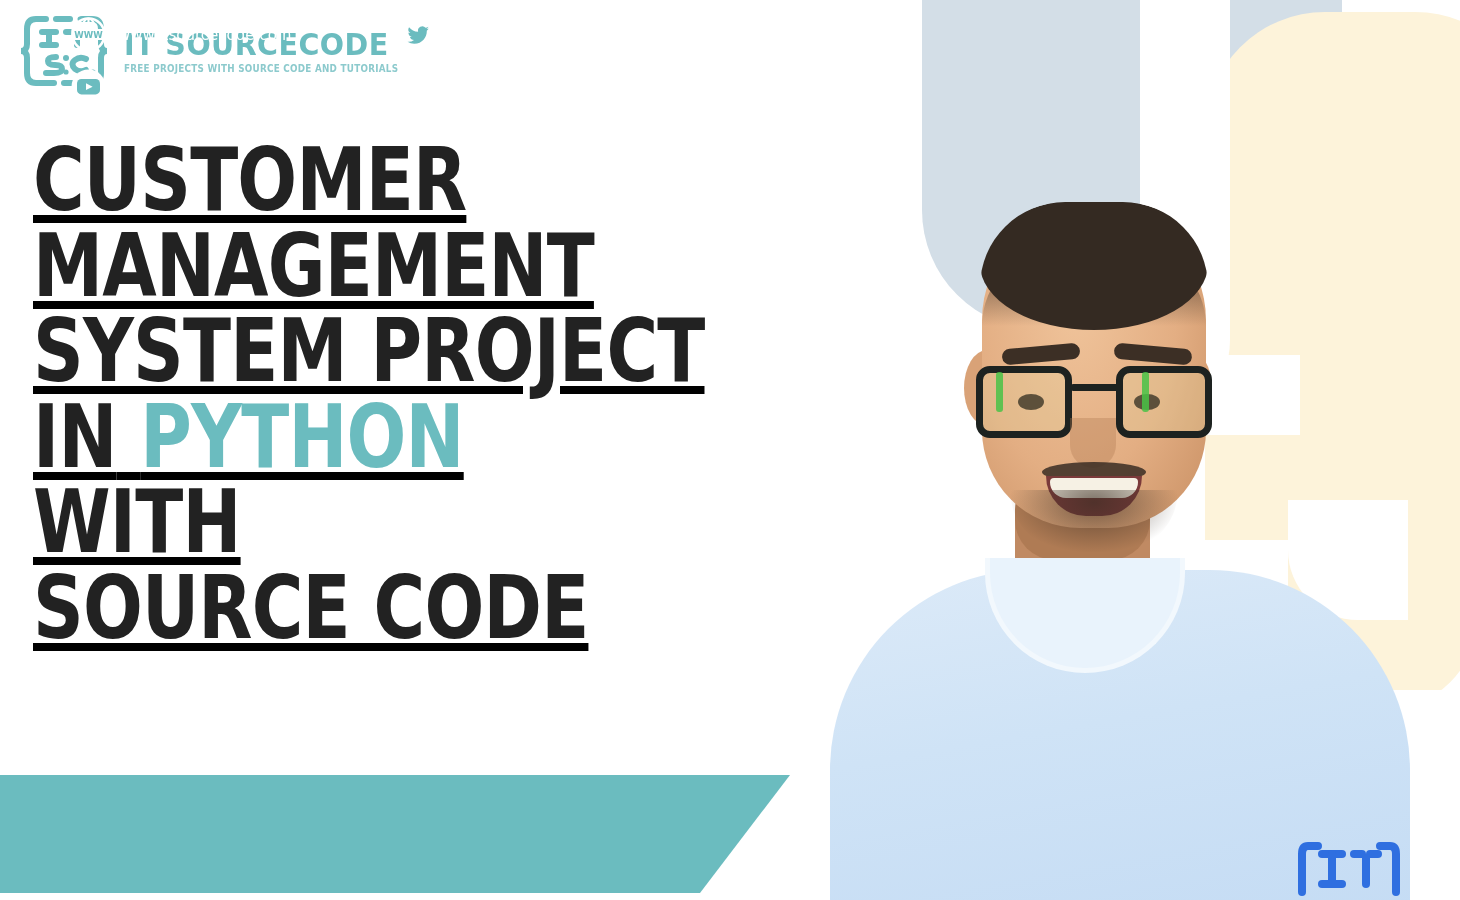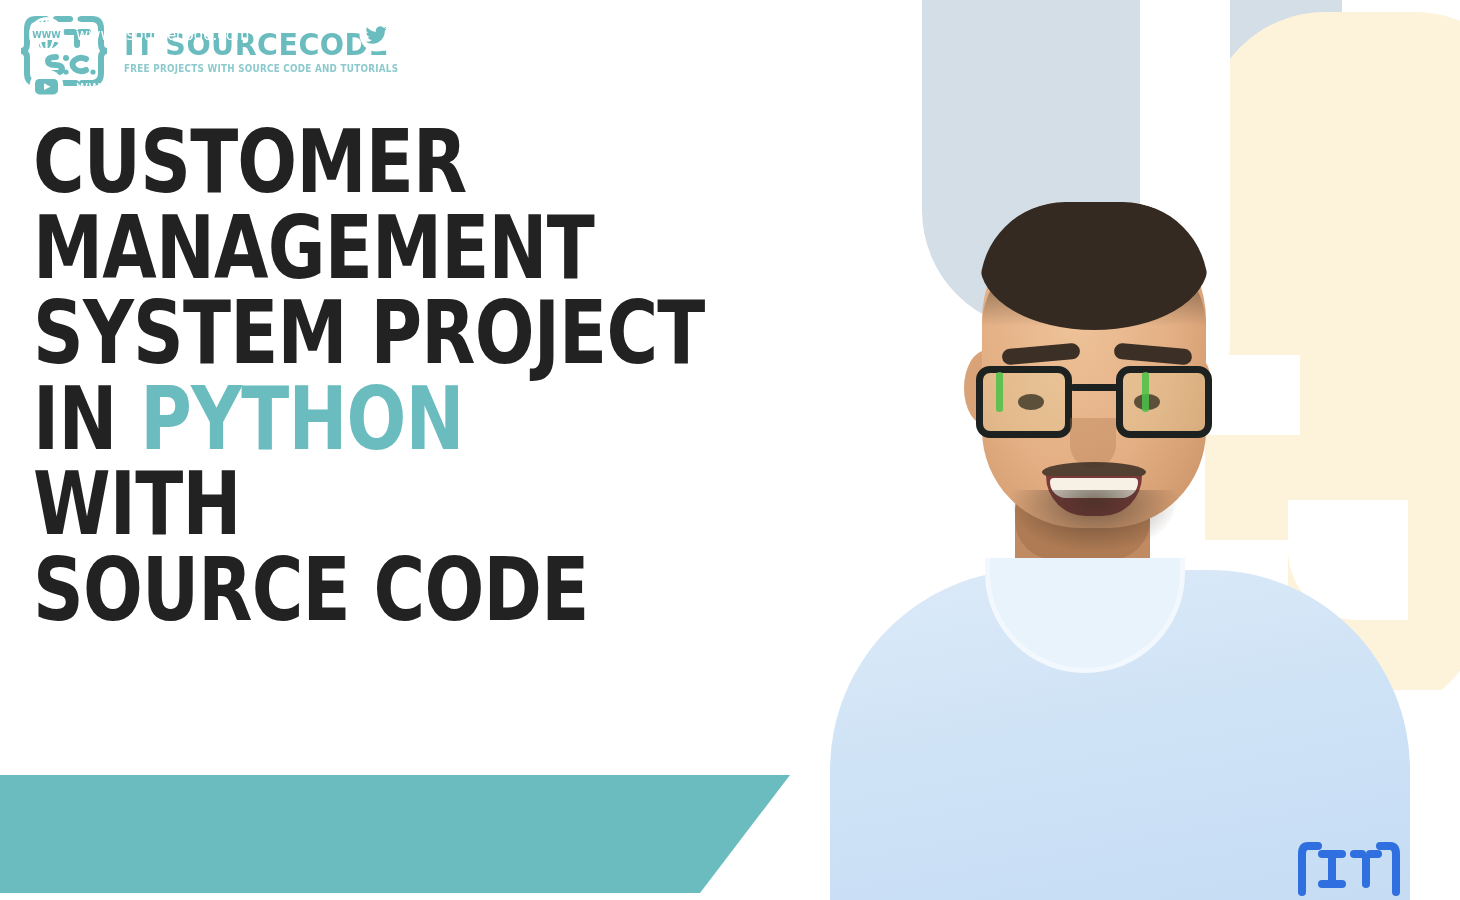--- a/index.html
+++ b/index.html
@@ -345,22 +345,23 @@
     color: #8ccacd;
     line-height: 1;
     transform: scaleX(0.88);
     transform-origin: left center;
   }
 
   
   .headline {
     position: absolute;
     left: 33px;
-    top: 120px;
+    top: 138px;
     width: 1000px;
+    text-decoration: underline;
   }
   .hl-line {
     font-family: "DejaVu Sans", sans-serif;
     font-weight: bold;
     font-size: 88px;
     line-height: 0.95;
     letter-spacing: -1px;
     color: #222222;
     transform: scaleX(0.80);
     transform-origin: left center;
@@ -385,20 +386,21 @@
     top: 8px;
     display: grid;
     grid-template-columns: 330px auto;
     grid-template-rows: 52px 52px;
     align-items: center;
   }
   .f-item {
     display: flex;
     align-items: center;
     gap: 11px;
+    margin-left: 42px;
   }
   .f-icon { width: 37px; height: 37px; flex: none; }
   .f-label {
     font-family: "DejaVu Sans", sans-serif;
     font-size: 16px;
     color: #ffffff;
     white-space: nowrap;
     transform: scaleX(0.94);
     transform-origin: left center;
   }

